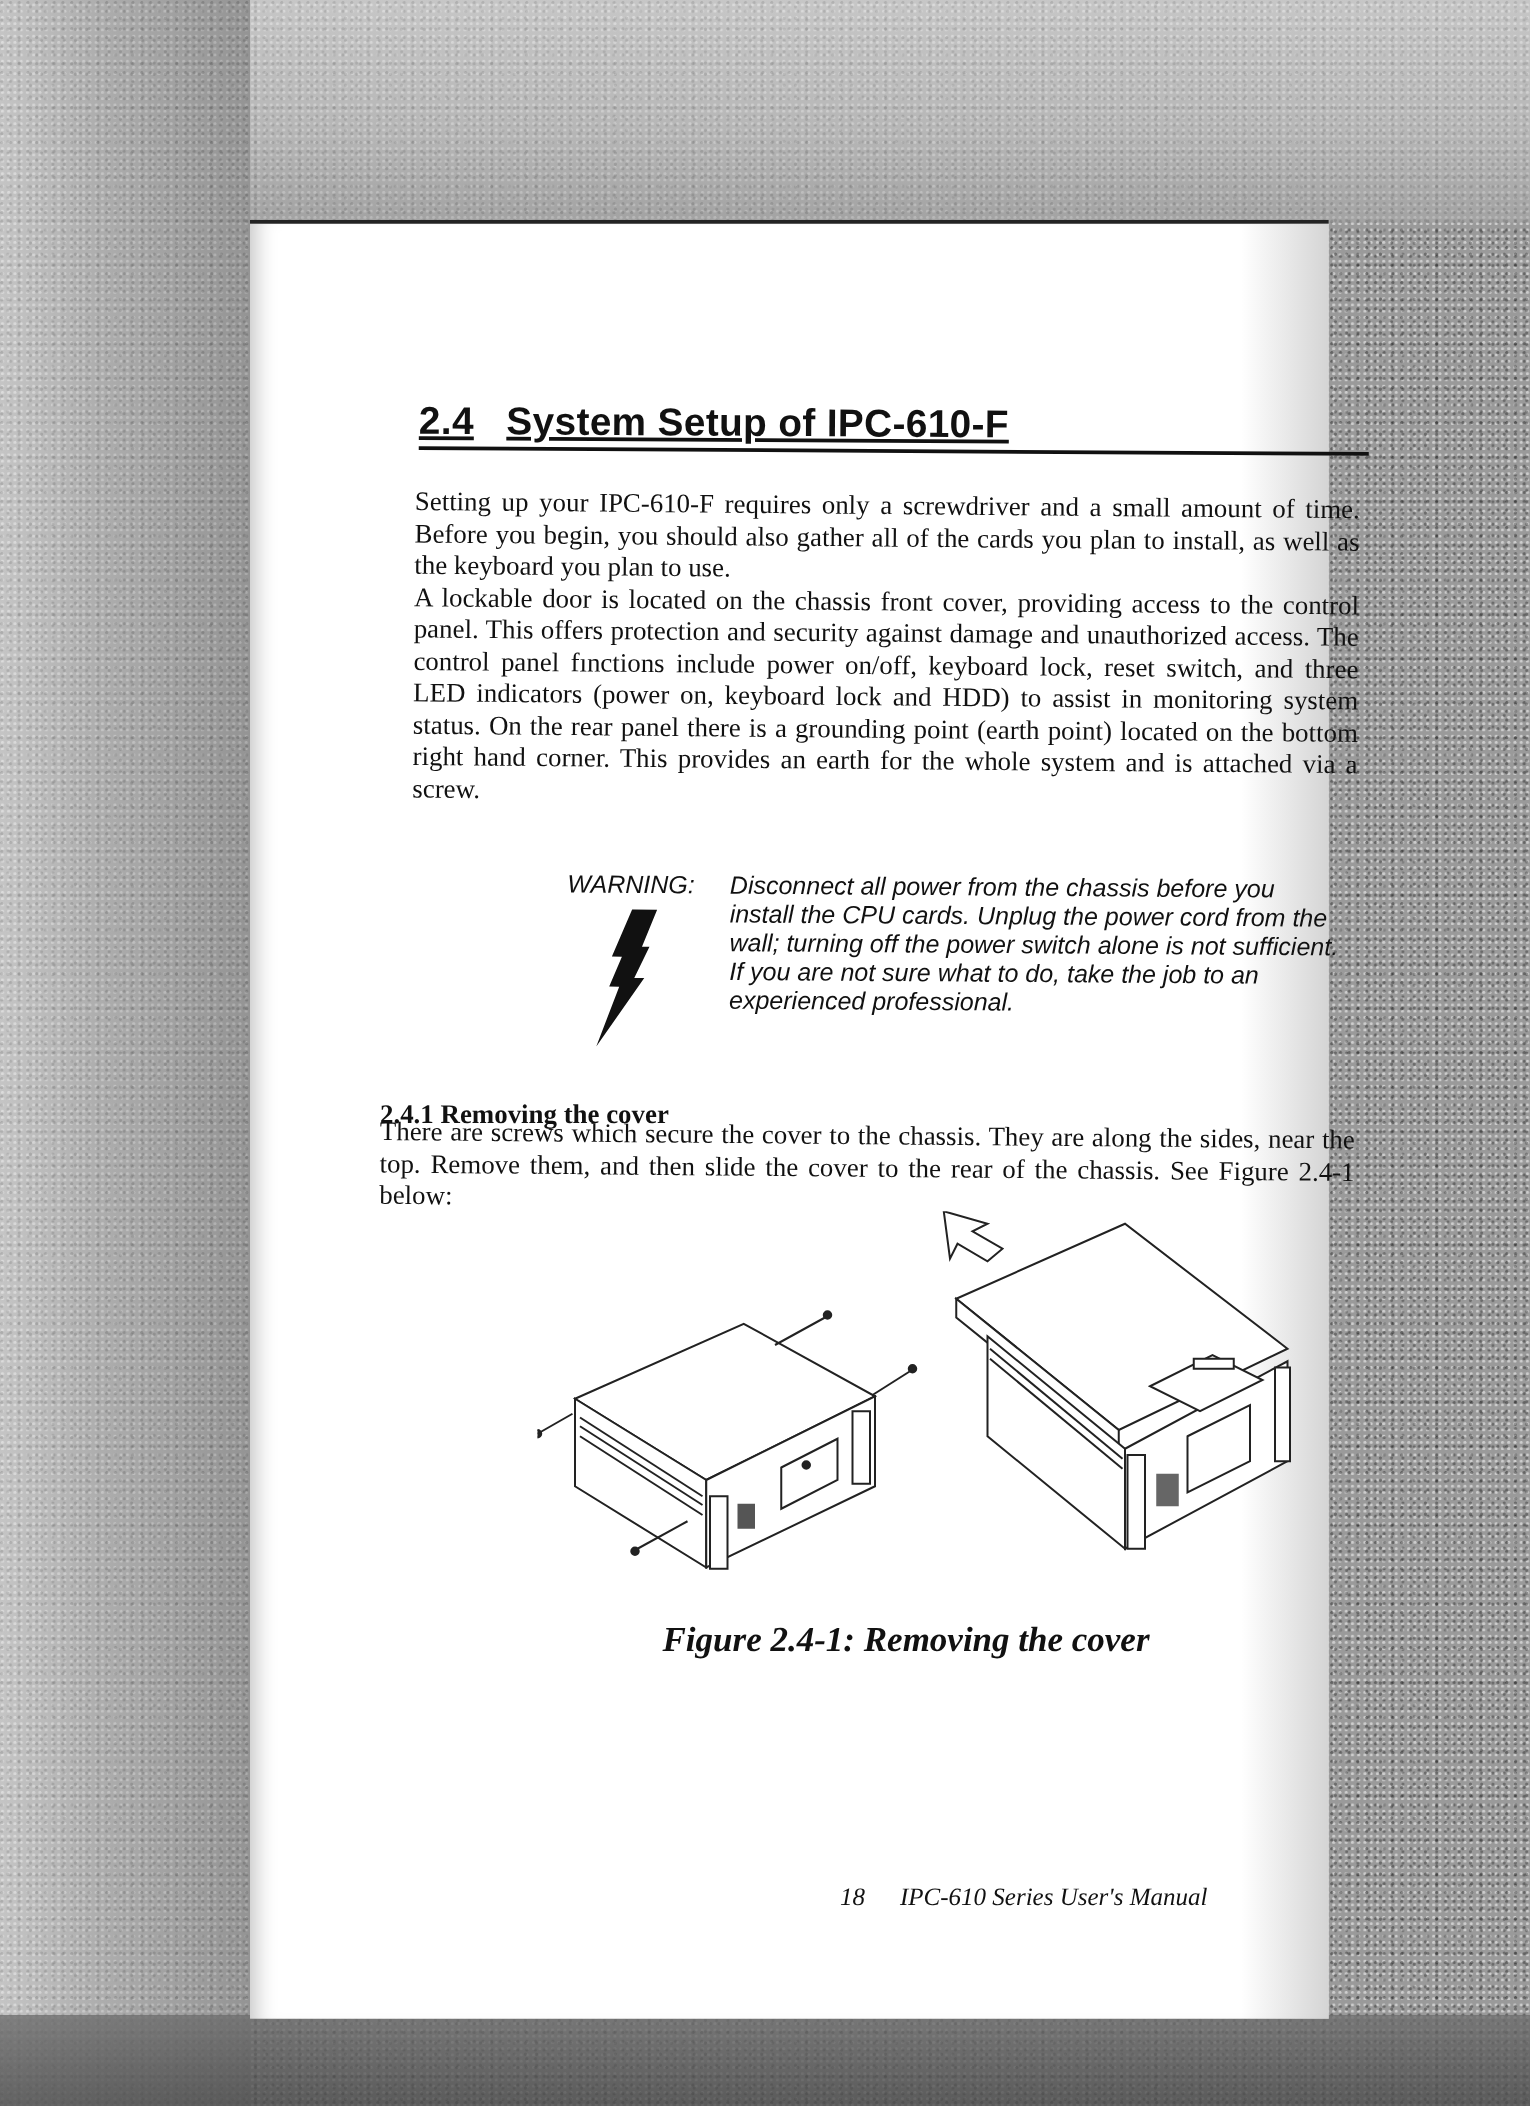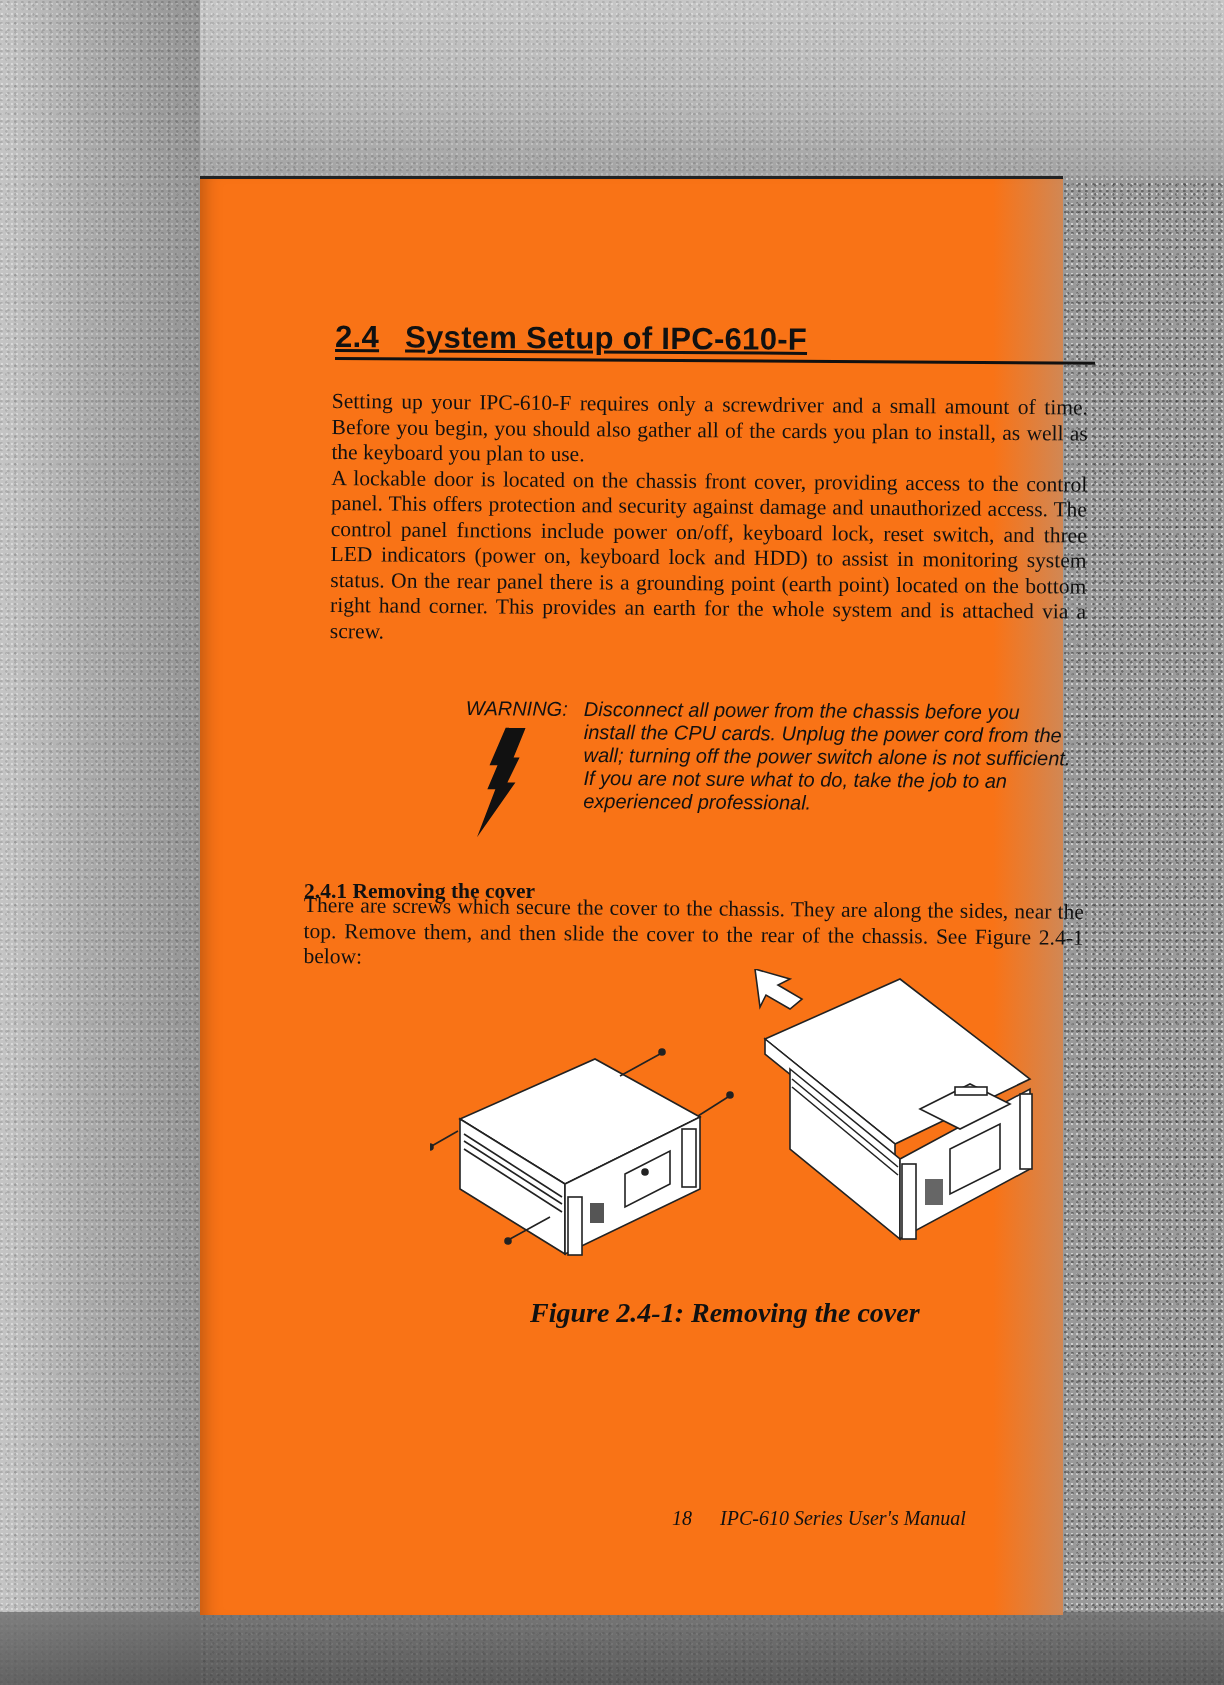--- a/index.html
+++ b/index.html
@@ -16,21 +16,21 @@
   }
   .bg-left { position:absolute; left:0; top:0; width:200px; height:1685px;
     background:linear-gradient(90deg,#e8e8e8 0%,#bdbdbd 40%,#8f8f8f 100%);
     opacity:0.55; }
   .bg-top { position:absolute; left:200px; top:0; width:1024px; height:178px;
     background:linear-gradient(180deg,#e4e4e4 0%,#c9c9c9 60%,#a8a8a8 100%); opacity:0.6; }
   .bg-bottom { position:absolute; left:0; top:1612px; width:1224px; height:73px;
     background:linear-gradient(180deg,#6e6e6e,#4a4a4a); opacity:0.8; }
   .page {
     position:absolute; left:200px; top:176px; width:863px; height:1436px;
-    background:#f97316;
+    background:#ffffff;
     border-top:3px solid #222;
     box-shadow:inset 18px 0 18px -14px rgba(0,0,0,0.25);
   }
   .page-right-edge { position:absolute; right:0; top:0; width:70px; height:100%;
     background:linear-gradient(90deg, rgba(255,255,255,0) 0%, rgba(160,160,160,0.45) 100%); }
 
   .section-title {
     position:absolute; left:135px; top:140px; width:760px;
     font-family:"Liberation Sans", sans-serif; font-weight:bold;
     font-size:31px; letter-spacing:0.3px;
@@ -47,21 +47,21 @@
   }
   .body-text p { margin:0; }
   .p1 { top:210px; }
 
   .warning {
     position:absolute; left:250px; top:518px; width:640px;
     font-family:"Liberation Sans", sans-serif; font-style:italic;
     font-size:20px; line-height:23px;
     transform:rotate(0.4deg); transform-origin:left top;
   }
-  .warning .label { position:absolute; left:16px; top:0; font-style:italic; }
+  .warning .label { position:absolute; left:4px; top:0; font-style:italic; }
   .warning .msg { position:absolute; left:134px; top:0; width:490px; }
   .warning .bolt { position:absolute; left:26px; top:30px; width:50px; height:110px; }
 
   .subhead {
     position:absolute; left:104px; top:690px;
     font-weight:bold; font-size:21.5px;margin-top:10px;
   }
   .p2 { top:714px; left:104px; width:780px; }
 
   .figure { position:absolute; left:230px; top:790px; width:640px; height:300px; }

